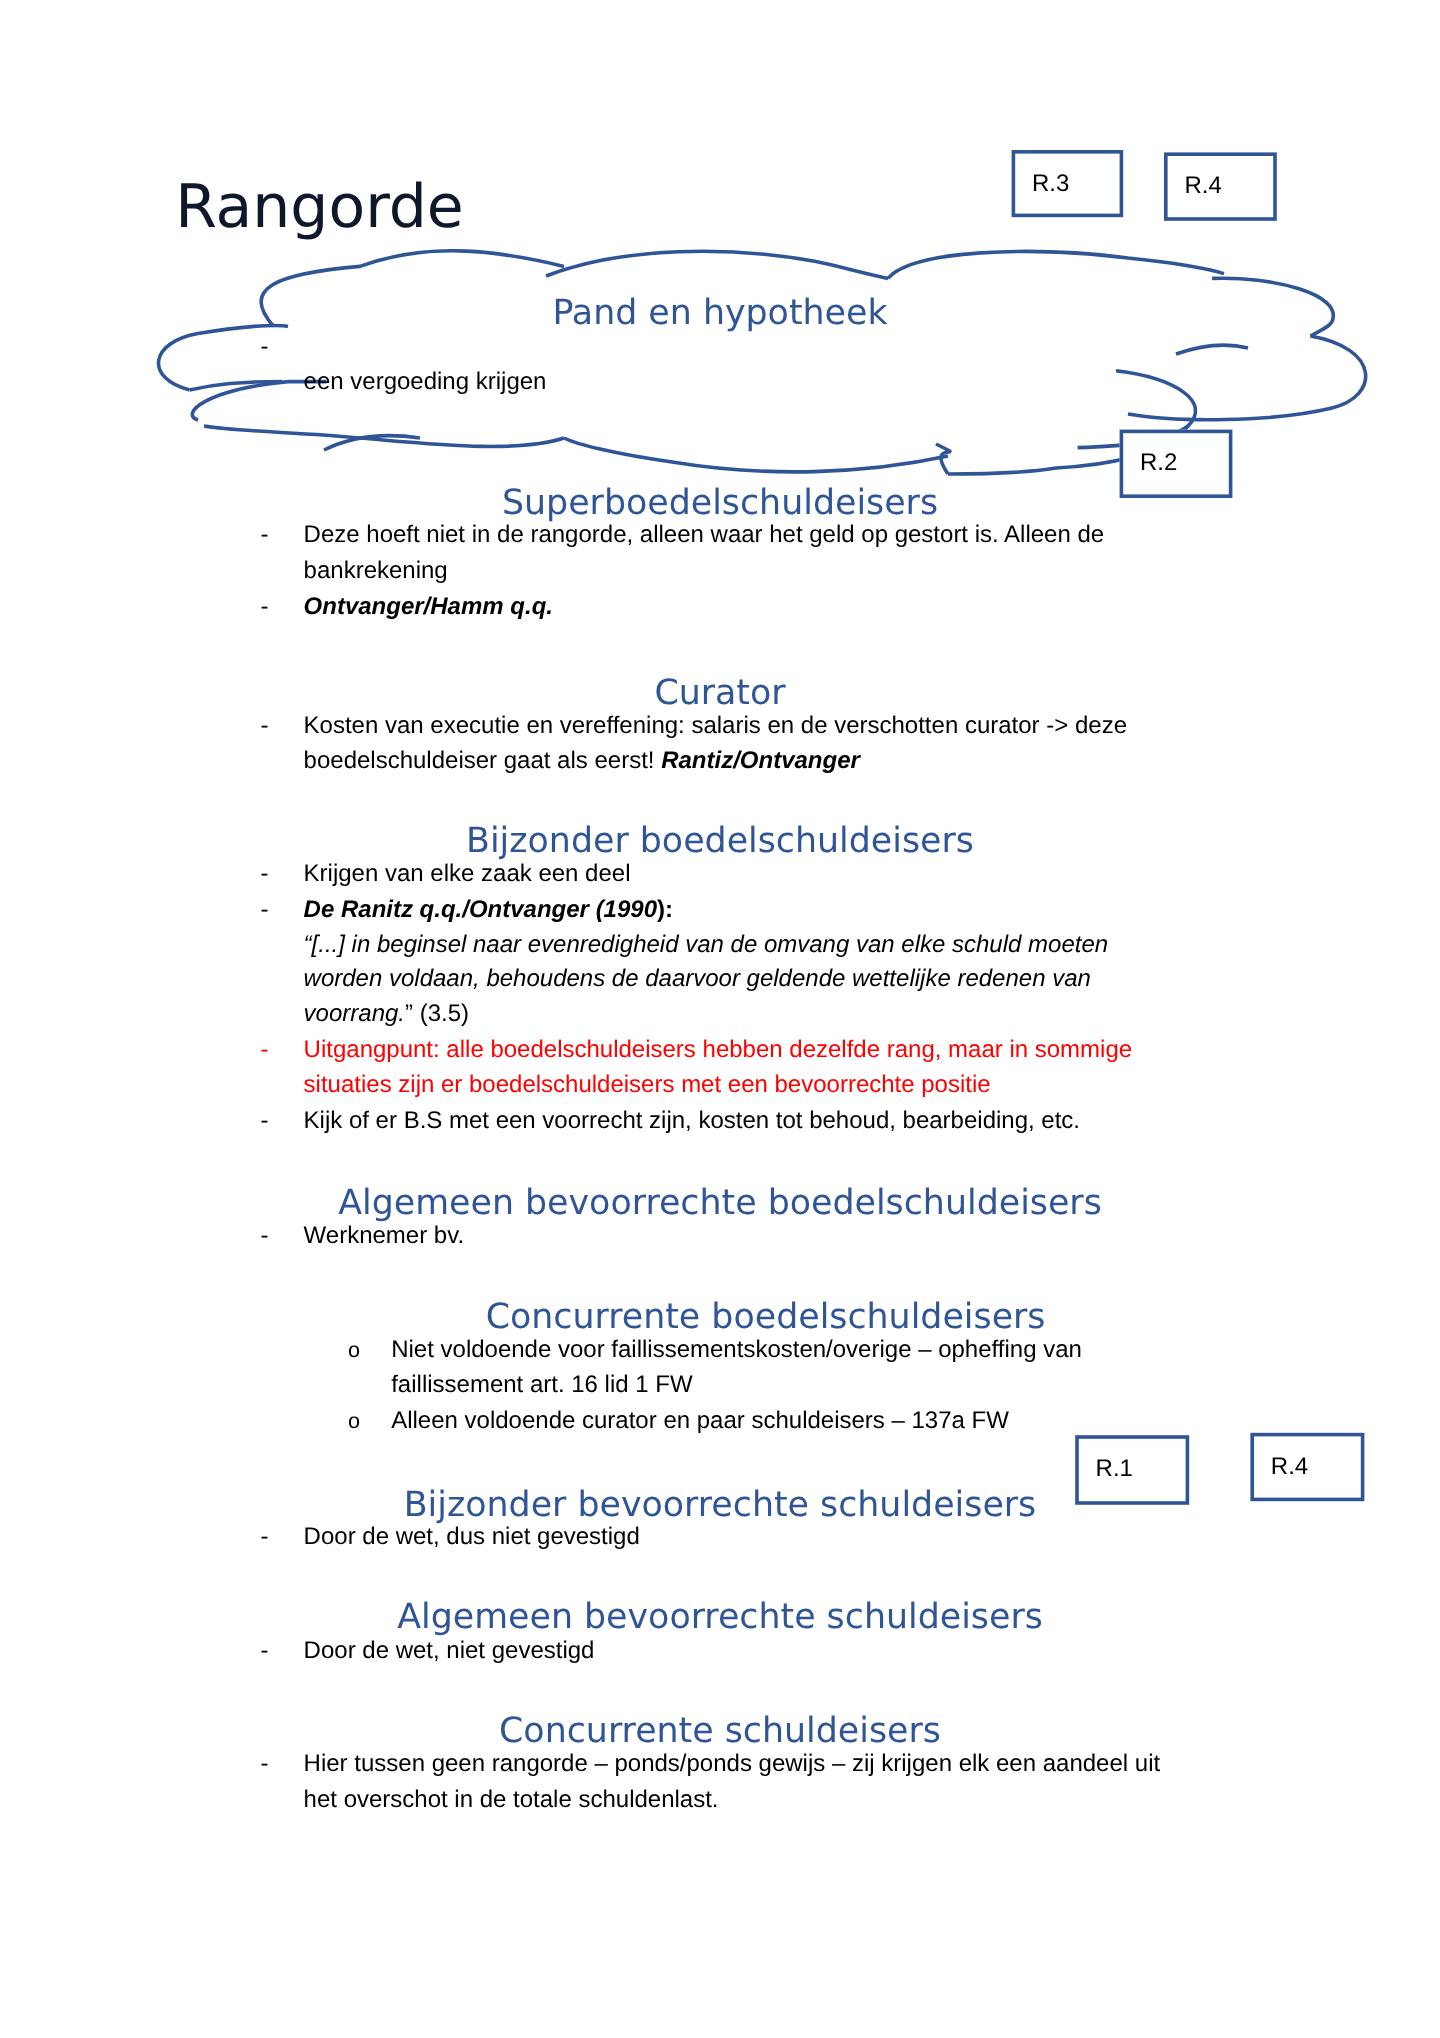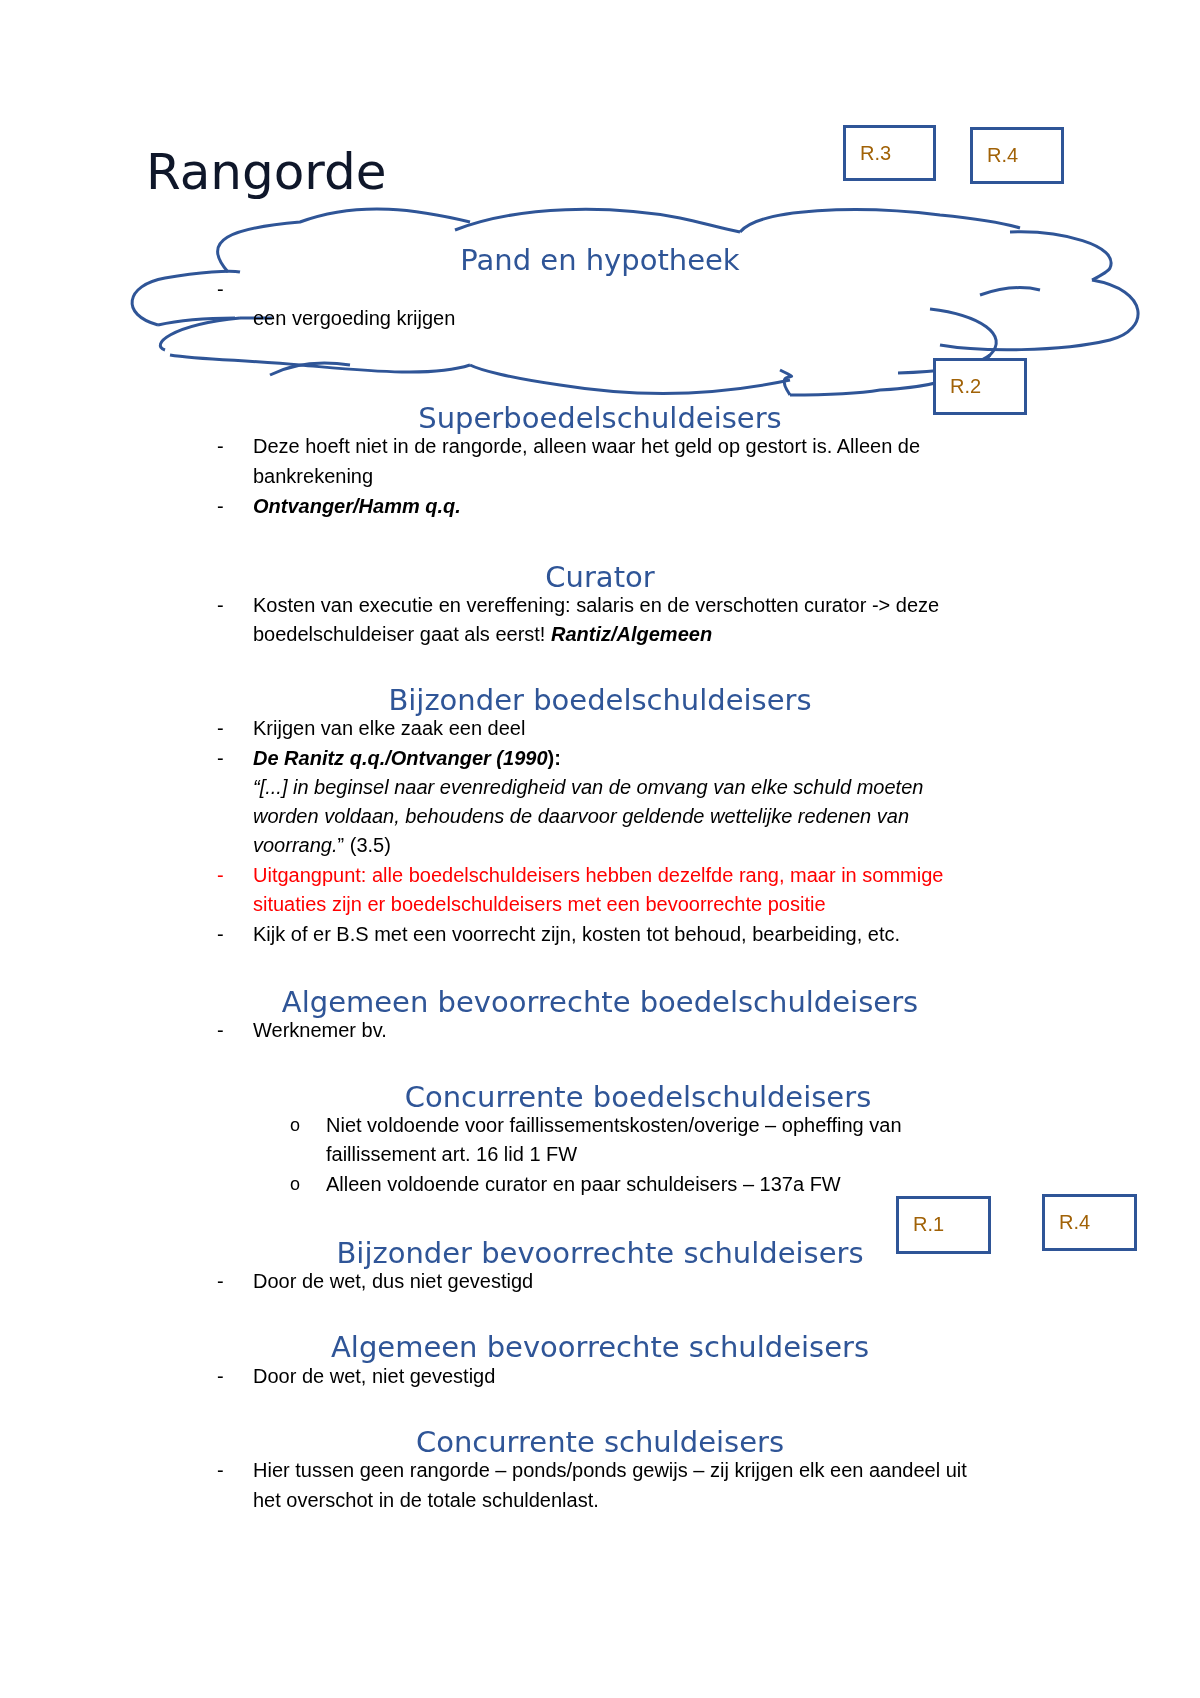--- a/index.html
+++ b/index.html
@@ -1,21 +1,21 @@
 <!DOCTYPE html>
 <html><head>
 <meta charset="utf-8">
 <style>
   html, body { margin: 0; padding: 0; background: #ffffff; }
   body { width: 1200px; height: 1698px; position: relative; overflow: hidden;
          font-family: "Liberation Sans", sans-serif; color: #000; }
   .title { position: absolute; left: 146px; top: 142px; font-family: "DejaVu Sans", sans-serif;
            font-size: 50px; line-height: 60px; color: #0f172a; }
   .rbox { position: absolute; border: 3px solid #2f5597; background: #fff;
-          font-family: "Liberation Sans", sans-serif; font-size: 20px; color: #a16207;
+          font-family: "Liberation Sans", sans-serif; font-size: 20px; color: #000000;
           box-sizing: border-box; padding: 14px 0 0 14px; }
   .cloud { position: absolute; left: 0; top: 0; pointer-events: none; }
   .heading { position: absolute; left: 0; width: 1200px; text-align: center;
              font-family: "DejaVu Sans", sans-serif; font-size: 29px; color: #2f5597; }
   .item { position: absolute; font-family: "Liberation Sans", sans-serif; font-size: 20px;
           line-height: 29.5px; color: #000; }
   .item .bul { position: absolute; left: -36px; top: 0; }
   .item.red { color: #ff0000; }
   .item .b { font-weight: bold; }
   .item .bi { font-weight: bold; font-style: italic; }
@@ -80,21 +80,21 @@
   <span class="bul">-</span>
   <span class="bi">Ontvanger/Hamm q.q.</span>
 </div>
 
 <div class="heading" style="top:560px;">Curator</div>
 <div class="item" style="left:253px;top:591px;">
   <span class="bul">-</span>
   <span>Kosten van executie en vereffening: salaris en de verschotten curator -&gt; deze</span>
 </div>
 <div class="item" style="left:253px;top:620px;">
-  <span>boedelschuldeiser gaat als eerst! </span><span class="bi">Rantiz/Algemeen</span>
+  <span>boedelschuldeiser gaat als eerst! </span><span class="bi">Rantiz/Ontvanger</span>
 </div>
 
 <div class="heading" style="top:683px;">Bijzonder boedelschuldeisers</div>
 <div class="item" style="left:253px;top:714px;">
   <span class="bul">-</span>
   <span>Krijgen van elke zaak een deel</span>
 </div>
 <div class="item" style="left:253px;top:744px;">
   <span class="bul">-</span>
   <span class="bi">De Ranitz q.q./Ontvanger (1990</span><span class="b">):</span>

